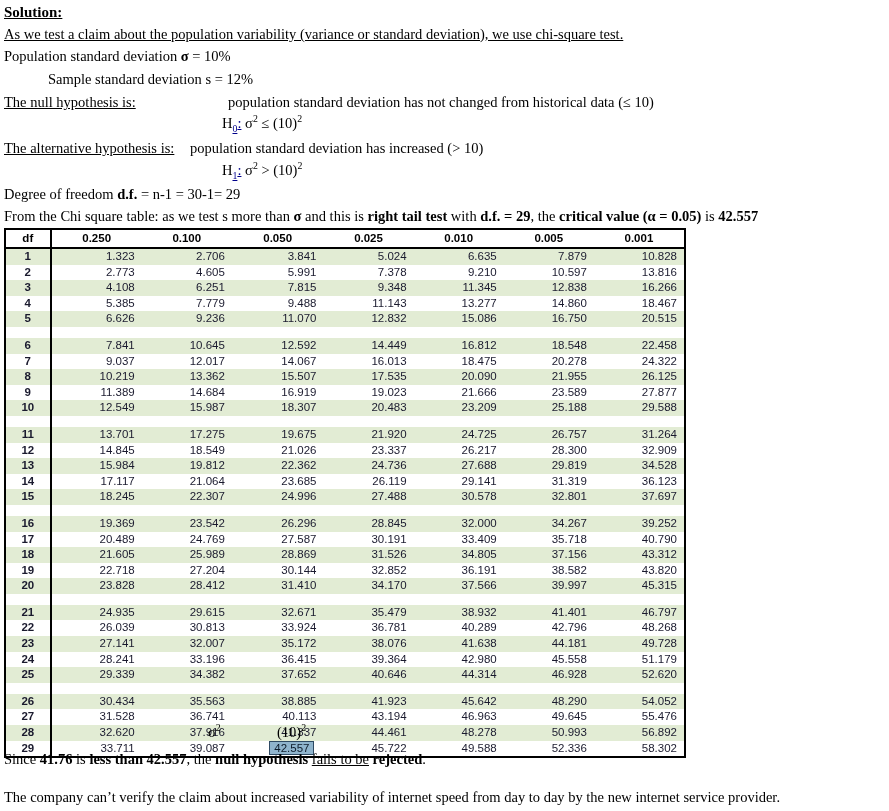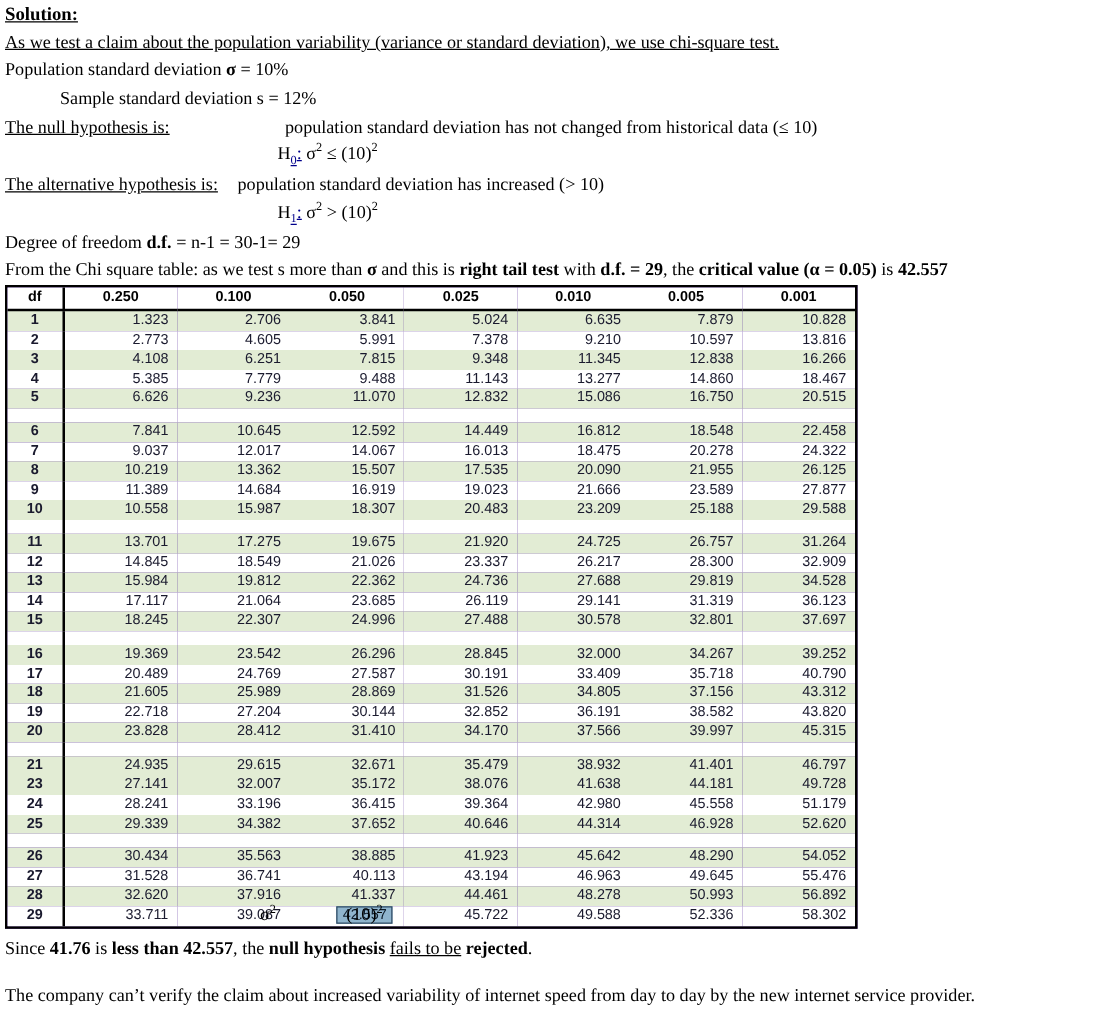--- a/index.html
+++ b/index.html
@@ -47,21 +47,21 @@
   .greek { font-family: "Liberation Serif", "DejaVu Serif", serif; }
 
   
   .chi-table-wrap {
     position: absolute;
     left: 4px;
     top: 228px;
     width: 682px;
     border: 2.5px solid #000;
     box-sizing: border-box;
-    background: #4c1d95;
+    background: #0f766e;
   }
   table.chi {
     border-collapse: collapse;
     width: 100%;
     font-family: "Liberation Sans", "DejaVu Sans", sans-serif;
     font-size: 11.5px;
     color: #1a1a2e;
   }
   table.chi td, table.chi th {
     padding: 0;
@@ -263,21 +263,21 @@
             <td class="val">11.389</td>
             <td class="val">14.684</td>
             <td class="val">16.919</td>
             <td class="val">19.023</td>
             <td class="val">21.666</td>
             <td class="val">23.589</td>
             <td class="val">27.877</td>
           </tr>
           <tr class="shade">
             <td class="dfcell">10</td>
-            <td class="val">10.558</td>
+            <td class="val">12.549</td>
             <td class="val">15.987</td>
             <td class="val">18.307</td>
             <td class="val">20.483</td>
             <td class="val">23.209</td>
             <td class="val">25.188</td>
             <td class="val">29.588</td>
           </tr>
           <tr class="gap">
             <td class="dfcell">&nbsp;</td>
             <td>&nbsp;</td>
@@ -411,20 +411,30 @@
           <tr class="shade">
             <td class="dfcell">21</td>
             <td class="val">24.935</td>
             <td class="val">29.615</td>
             <td class="val">32.671</td>
             <td class="val">35.479</td>
             <td class="val">38.932</td>
             <td class="val">41.401</td>
             <td class="val">46.797</td>
           </tr>
+          <tr class="plain">
+            <td class="dfcell">22</td>
+            <td class="val">26.039</td>
+            <td class="val">30.813</td>
+            <td class="val">33.924</td>
+            <td class="val">36.781</td>
+            <td class="val">40.289</td>
+            <td class="val">42.796</td>
+            <td class="val">48.268</td>
+          </tr>
           <tr class="shade">
             <td class="dfcell">23</td>
             <td class="val">27.141</td>
             <td class="val">32.007</td>
             <td class="val">35.172</td>
             <td class="val">38.076</td>
             <td class="val">41.638</td>
             <td class="val">44.181</td>
             <td class="val">49.728</td>
           </tr>

